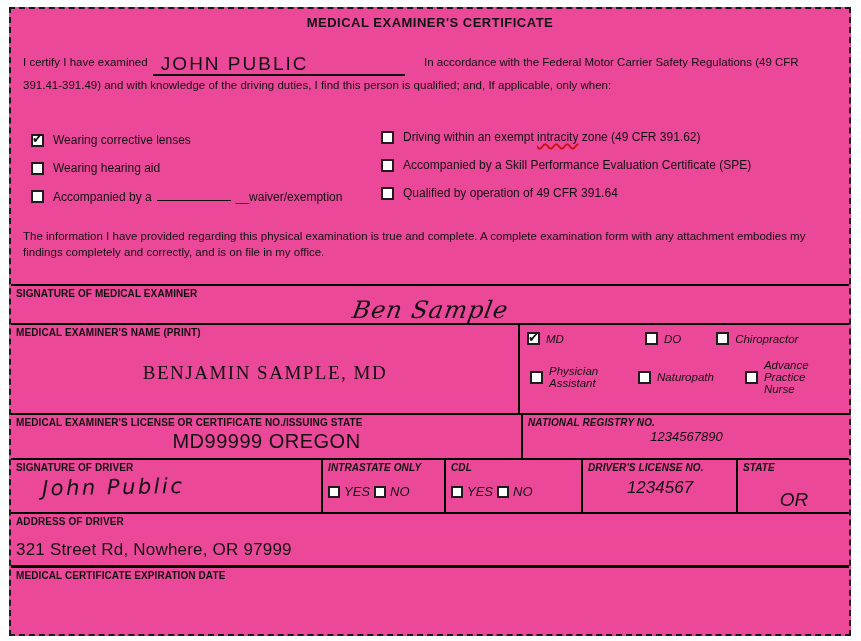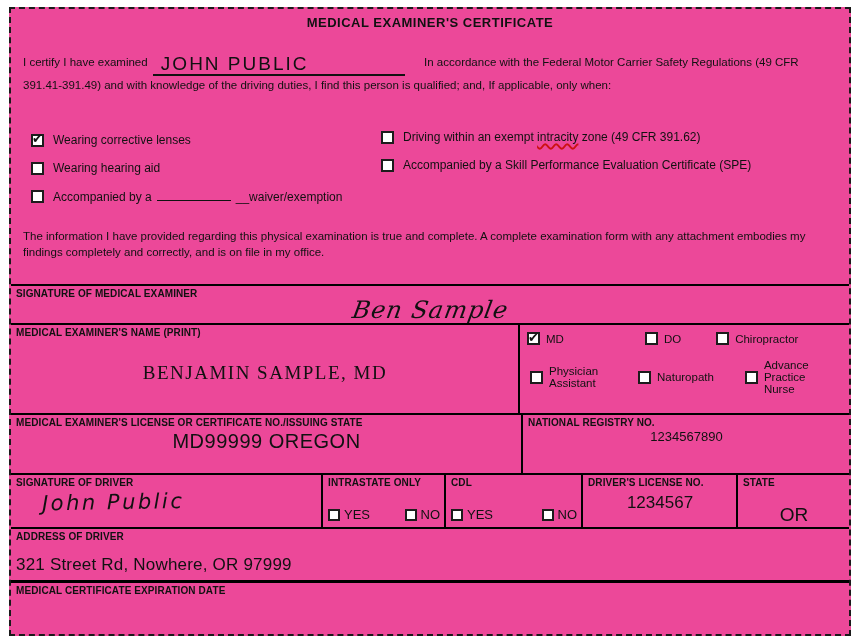--- a/index.html
+++ b/index.html
@@ -44,21 +44,21 @@
   .checkbox.checked::before { content: "\2714"; font-size: 13px; font-weight: bold; margin-top: -3px; }
   .blank-short { display: inline-block; width: 74px; border-bottom: 1.5px solid #111; height: 12px; margin: 0 5px; }
   .misspelled { text-decoration: underline wavy #cc1111 1.5px; text-underline-offset: 2px; }
   .statement {
     position: absolute; top: 219px; left: 12px; width: 808px;
     font-size: 11.5px; line-height: 16px;
   }
   
   .row { border-top: 2px solid #000; display: flex; flex: 0 0 auto; }
   .cell { position: relative; padding: 2px 4px 0 5px; }
-  .vline { border-left: 2px solid #000; }
+  .vline { border-left: 2px solid #000; font-style: italic; }
   .flabel { font-size: 10px; font-weight: bold; white-space: nowrap; letter-spacing: 0.1px; }
   
   .sig-row { height: 39px; flex-direction: column; }
   .sig-cell  { flex: 0 0 482px; }
   .tel-cell  { flex: 0 0 212px; }
   .date-cell { flex: 1; }
   .script-sig {
     font-family: "DejaVu Serif", "Liberation Serif", serif; font-style: italic;
     font-size: 24px; transform: skewX(-10deg);
     text-align: center; margin-top: -3px; letter-spacing: 1px;
@@ -77,37 +77,37 @@
   .cred-row2 { margin: 14px 0 0 5px; }
   .cred-item { display: flex; align-items: center; gap: 6px; }
   .cred-item .cblabel { line-height: 12px; }
   .ml-do   { margin-left: 81px; }
   .ml-chi  { margin-left: 35px; }
   .ml-nat  { margin-left: 27px; }
   .ml-apn  { margin-left: 31px; }
   .wrap60 { width: 62px; white-space: normal; }
   .wrap55 { width: 56px; white-space: normal; }
   
-  .lic-row { height: 60px; }
+  .lic-row { height: 45px; }
   .licL { flex: 0 0 510px; }
   .licR { flex: 1; }
   .lic-value { text-align: center; font-size: 20px; margin-top: 2px; letter-spacing: 0.5px; }
   .reg-value { text-align: center; font-size: 13px; margin-top: 1px; }
   
   .drv-row { height: 54px; }
   .drvA { flex: 0 0 310px; }
   .drvB { flex: 0 0 123px; }
   .drvC { flex: 0 0 137px; }
   .drvD { flex: 0 0 155px; }
   .drvE { flex: 1; }
   .drv-sig {
     font-family: "DejaVu Sans", sans-serif; font-style: italic;
     font-size: 21px; letter-spacing: 2.5px; margin: 1px 0 0 26px; transform: rotate(-1deg);
   }
-  .yn-group { display: flex; justify-content: space-between; gap: 4px; margin-top: 19px; font-size: 13px; }
+  .yn-group { display: flex; justify-content: flex-start; gap: 4px; margin-top: 11px; font-size: 13px; }
   .yn-item { display: flex; align-items: center; gap: 4px; }
   .yn-item .checkbox { width: 12px; height: 12px; }
   .dl-value { text-align: center; font-size: 17px; margin-top: 5px; }
   .state-value { text-align: center; font-size: 19px; margin-top: 16px; }
   
   .addr-row { height: 53px; }
   .addr-cell { flex: 1; }
   .addr-value { font-size: 17px; margin: 13px 0 0 0; letter-spacing: 0.2px; }
   .exp-row { flex: 1 1 auto; border-top: 3px solid #000; }
   .exp-cell { flex: 1; }
@@ -151,20 +151,24 @@
         <span>
           <span>Driving within an exempt</span>
           <span class="misspelled">intracity</span>
           <span>zone (49 CFR 391.62)</span>
         </span>
       </div>
       <div class="qual-item">
         <span class="checkbox"></span>
         <span>Accompanied by a Skill Performance Evaluation Certificate (SPE)</span>
       </div>
+      <div class="qual-item">
+        <span class="checkbox"></span>
+        <span>Qualified by operation of 49 CFR 391.64</span>
+      </div>
     </div>
 
     <div class="statement">The information I have provided regarding this physical examination is true and complete.  A complete examination form with any attachment embodies my findings completely and correctly, and is on file in my office.</div>
   </div>
 
   <div class="row sig-row">
     <div class="cell sig-cell">
       <div class="flabel">SIGNATURE OF MEDICAL EXAMINER</div>
       <div class="script-sig">Ben Sample</div>
     </div>

